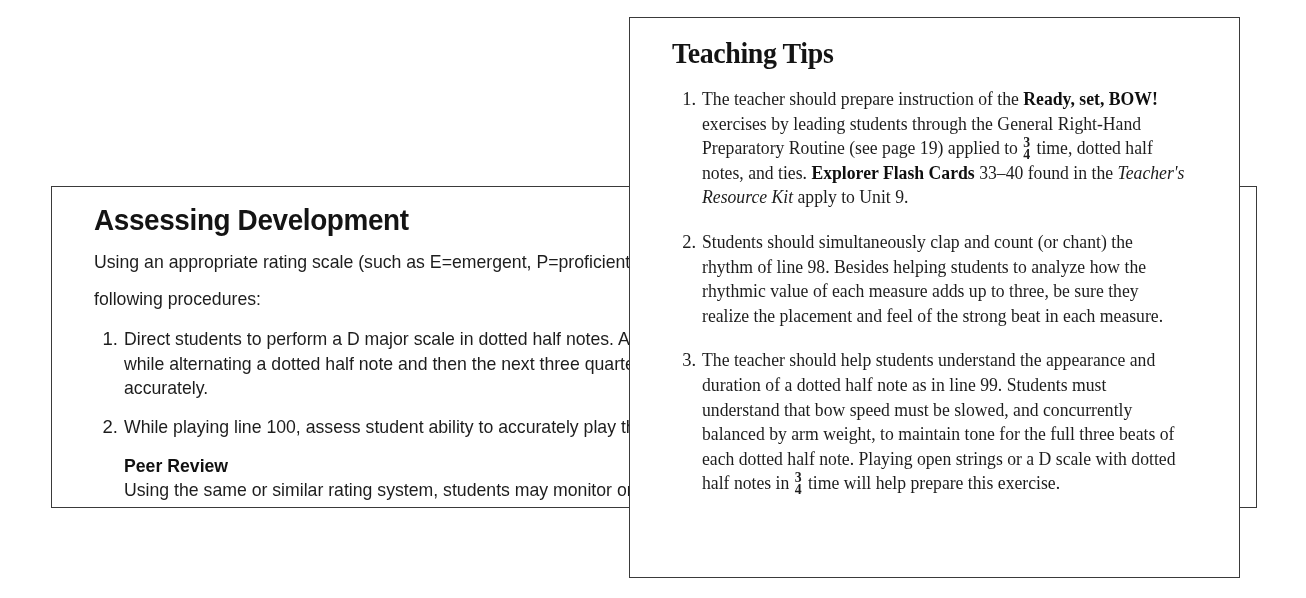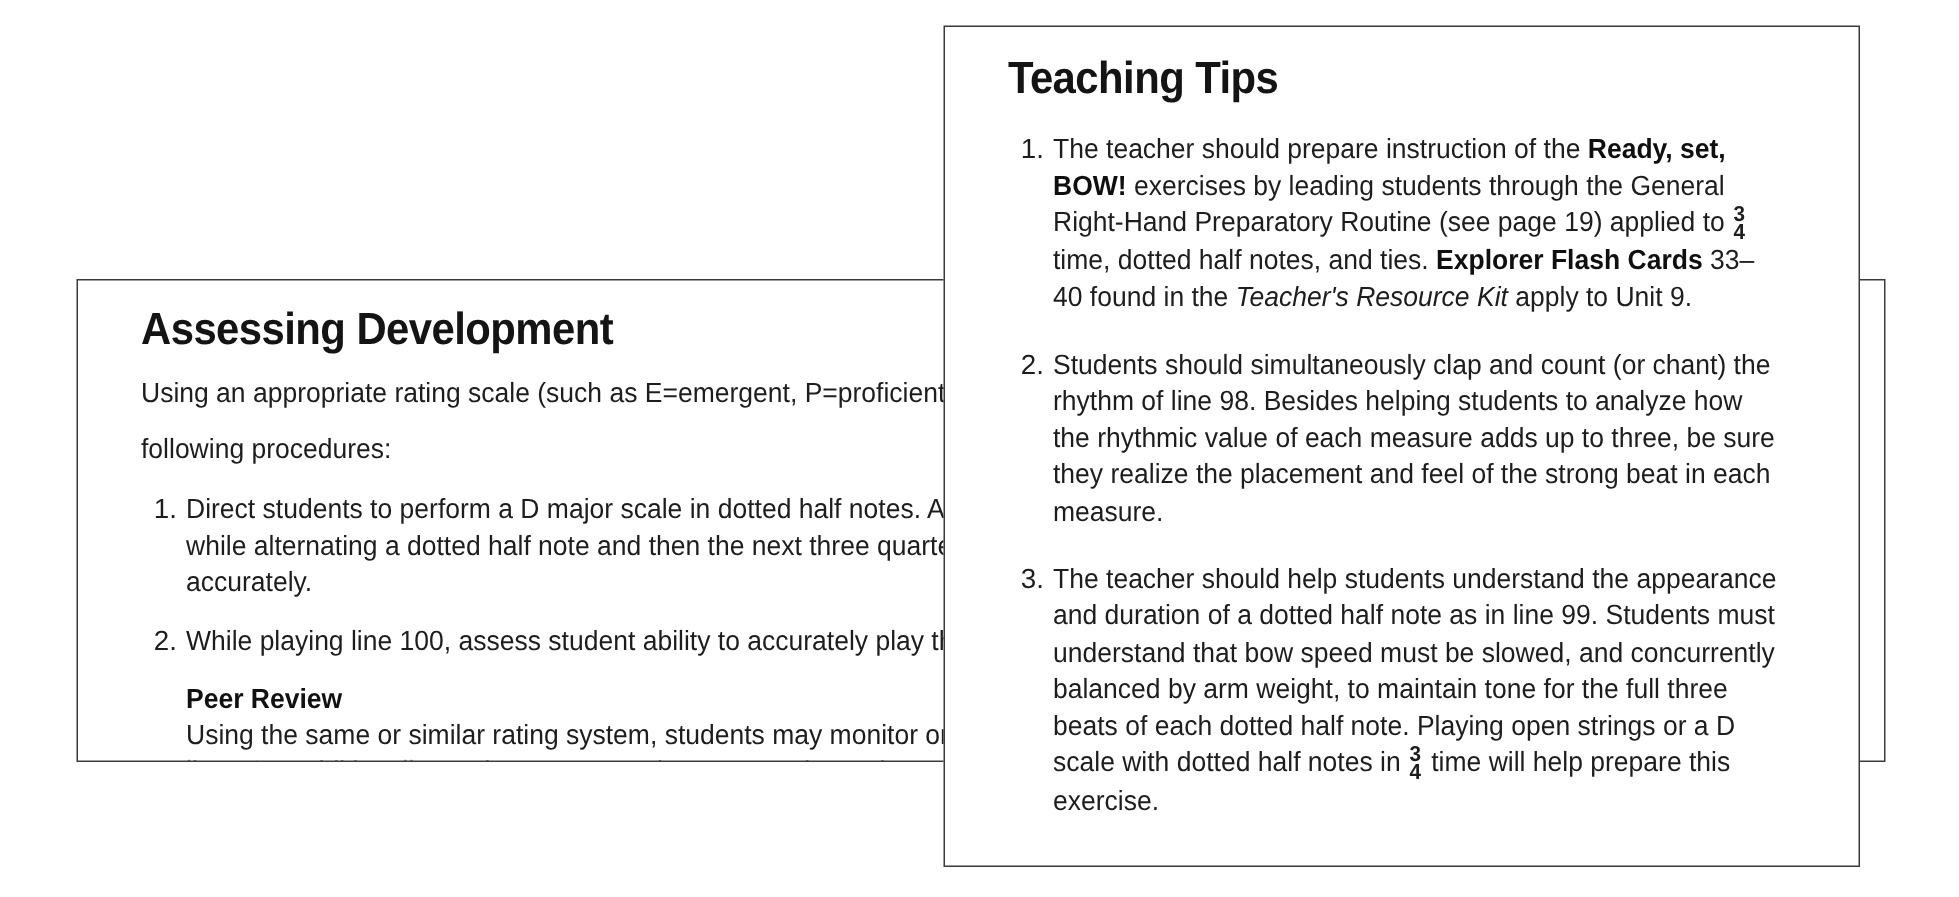--- a/index.html
+++ b/index.html
@@ -47,20 +47,21 @@
   
   #panel-tips {
     left: 629px;
     top: 17px;
     width: 611px;
     height: 561px;
     z-index: 2;
   }
   #panel-tips .panel-inner {
     padding: 18px 28px 10px 42px;
+    font-family: Liberation Serif, serif;
   }
 
   
   h1.section-title {
     font-size: 30px;
     font-weight: bold;
     letter-spacing: -0.4px;
     margin: 0 0 14px 0;
     line-height: 1.1;
     color: #141414;

